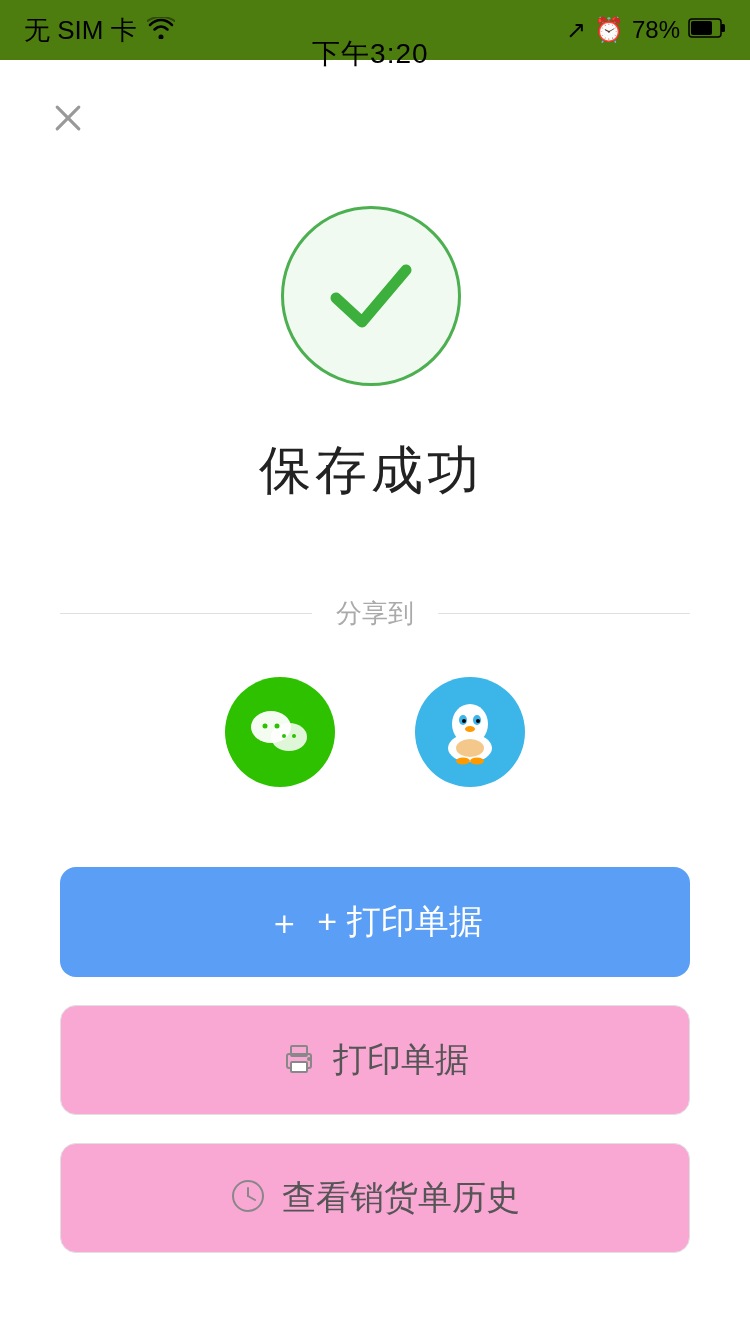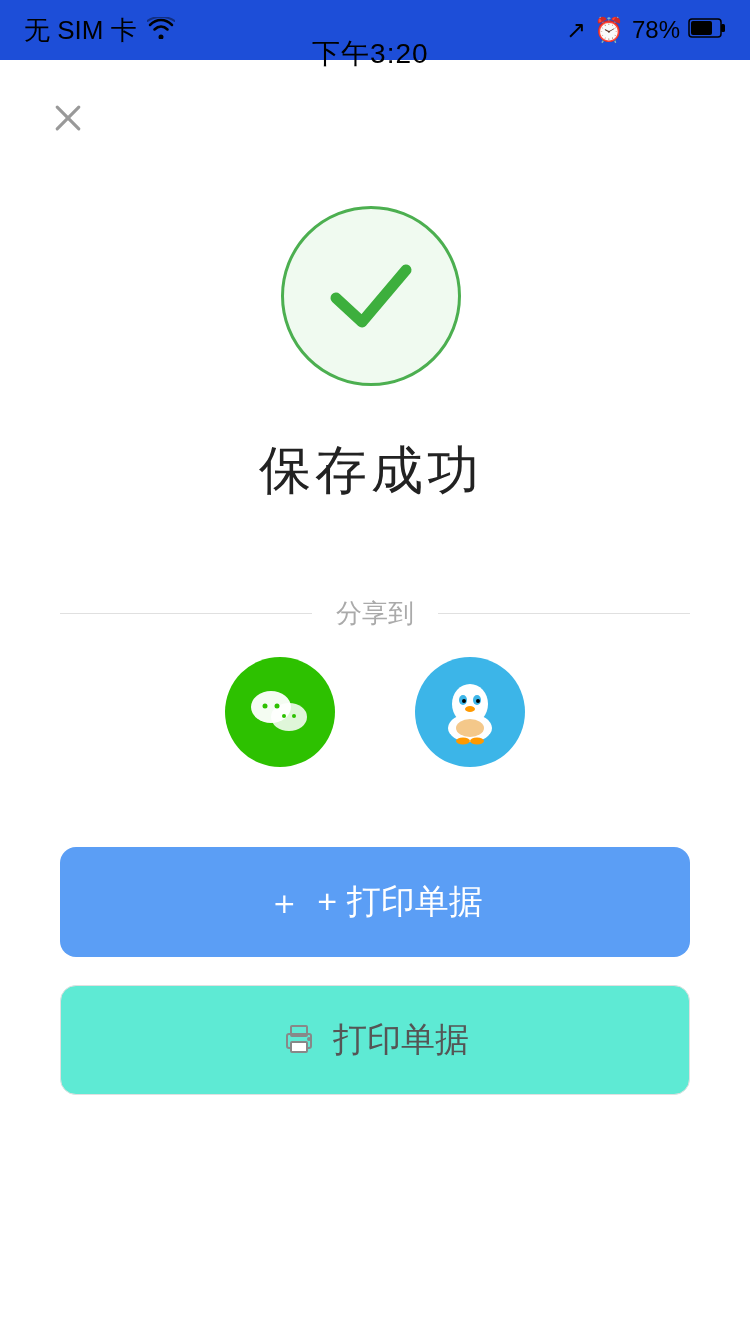--- a/index.html
+++ b/index.html
@@ -15,21 +15,21 @@
     }
 
     
     .status-bar {
       width: 100%;
       height: 60px;
       display: flex;
       align-items: center;
       justify-content: space-between;
       padding: 0 24px;
-      background: #1d4ed8;
+      background: #4d7c0f;
     }
     .status-left {
       display: flex;
       align-items: center;
       gap: 10px;
       font-size: 26px;
       color: #000;
     }
     .status-center {
       font-size: 28px;
@@ -96,21 +96,21 @@
       width: 100%;
       padding: 50px 60px 40px 60px;
       display: flex;
       flex-direction: column;
       align-items: center;
     }
     .share-divider-row {
       display: flex;
       align-items: center;
       width: 100%;
-      margin-bottom: 26px;
+      margin-bottom: 46px;
       font-family: Liberation Serif, serif;
     }
     .share-line {
       flex: 1;
       height: 1px;
       background: #e0e0e0;
     }
     .share-label {
       color: #aaaaaa;
       font-size: 26px;
@@ -151,21 +151,21 @@
       align-items: center;
       justify-content: center;
       gap: 16px;
       font-size: 34px;
     }
     .action-btn-primary {
       background: #5b9ef5;
       color: #fff;
     }
     .action-btn-secondary {
-      background: #5eead4;
+      background: #f9a8d4;
       color: #555;
       border: 1.5px solid #e0e0e0;
     }
     .btn-icon {
       font-size: 34px;
       line-height: 1;
     }
   </style>
 </head>
 <body>
@@ -269,13 +269,23 @@
     <span class="btn-icon">
       <svg width="36" height="36" viewBox="0 0 36 36" fill="none">
         <rect x="6" y="14" width="24" height="14" rx="2" stroke="#888" stroke-width="2" fill="none"></rect>
         <rect x="10" y="6" width="16" height="10" rx="1" stroke="#888" stroke-width="2" fill="none"></rect>
         <rect x="10" y="22" width="16" height="10" rx="1" stroke="#888" stroke-width="2" fill="white"></rect>
         <circle cx="28" cy="19" r="2" fill="#888"></circle>
       </svg>
     </span>
     <span>打印单据</span>
   </button>
+  <button class="action-btn action-btn-secondary">
+    <span class="btn-icon">
+      <svg width="36" height="36" viewBox="0 0 36 36" fill="none">
+        <circle cx="18" cy="18" r="15" stroke="#888" stroke-width="2" fill="none"></circle>
+        <line x1="18" y1="10" x2="18" y2="18" stroke="#888" stroke-width="2" stroke-linecap="round"></line>
+        <line x1="18" y1="18" x2="25" y2="22" stroke="#888" stroke-width="2" stroke-linecap="round"></line>
+      </svg>
+    </span>
+    <span>查看销货单历史</span>
+  </button>
 </div>
 
 </body></html>

